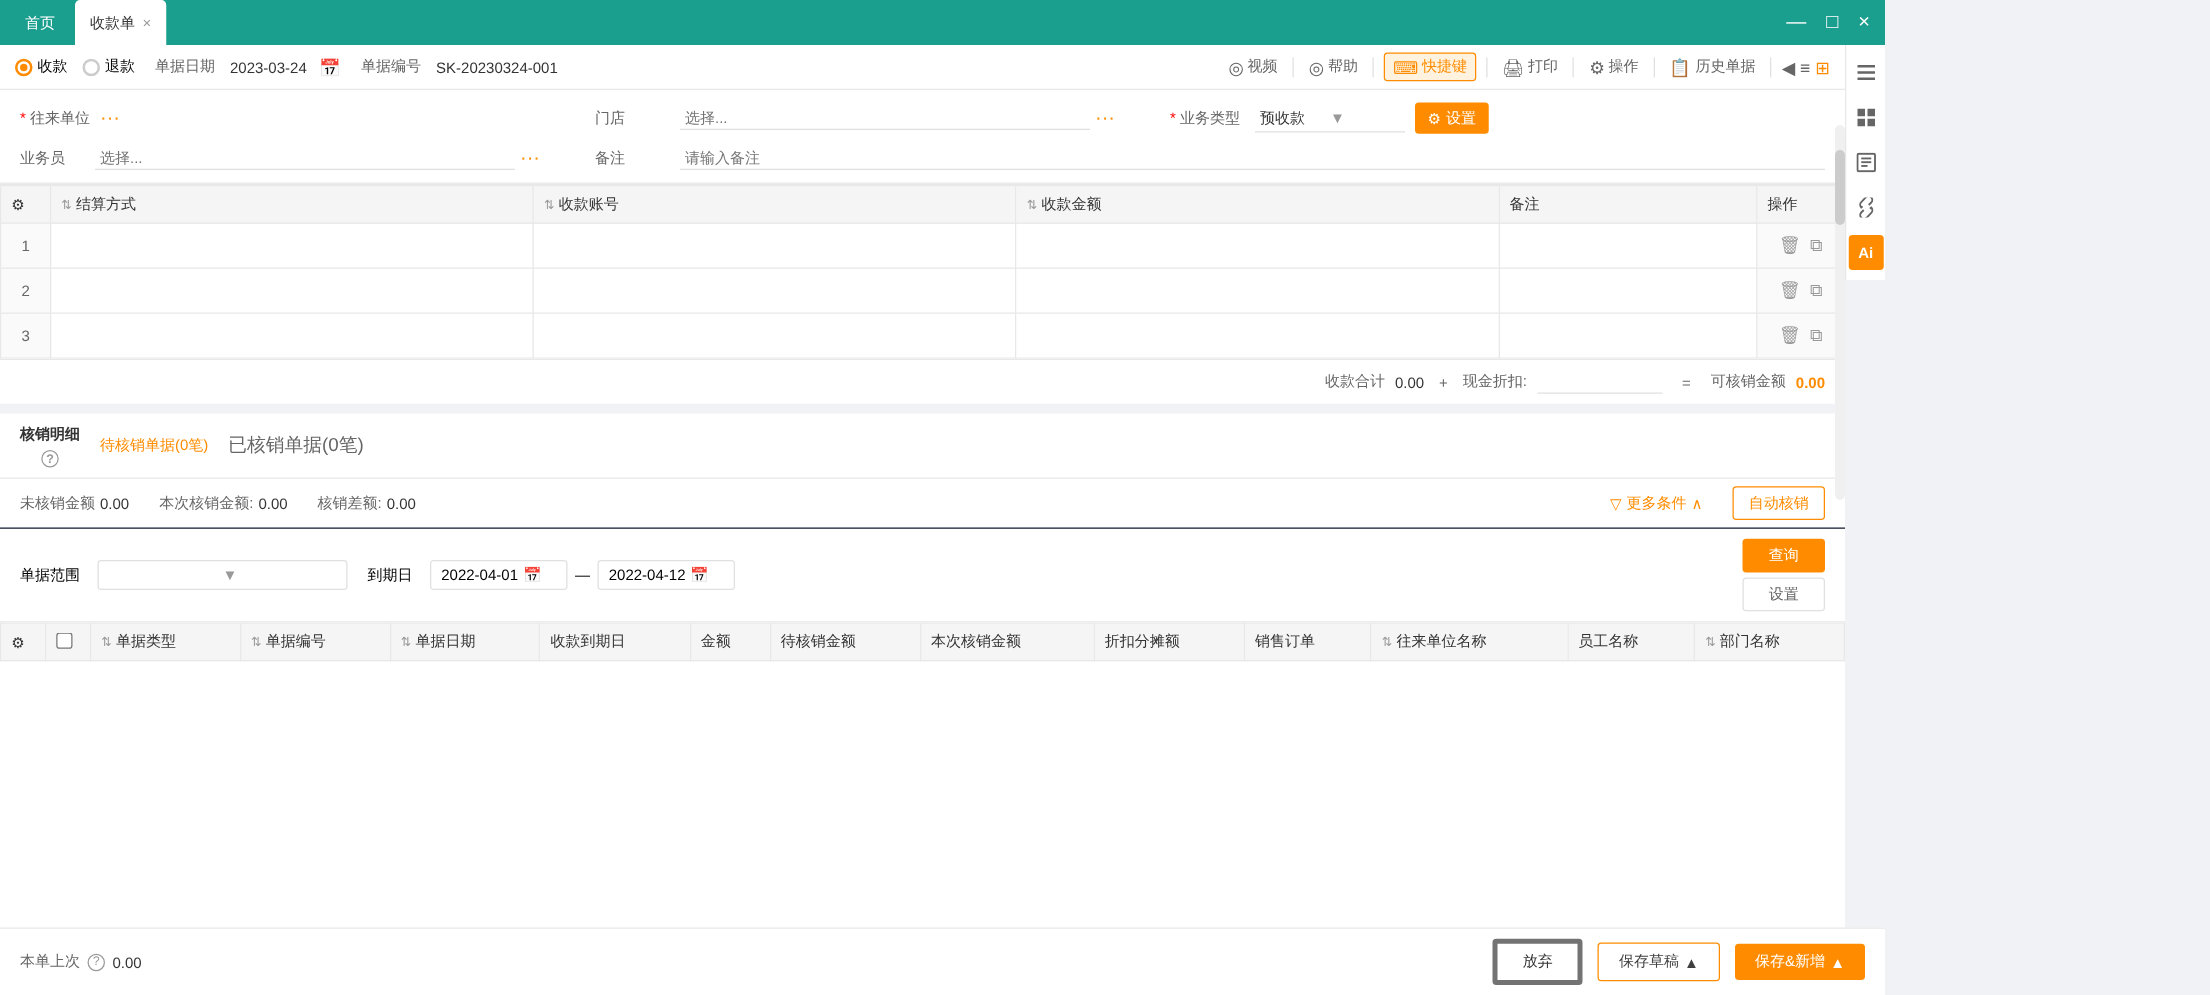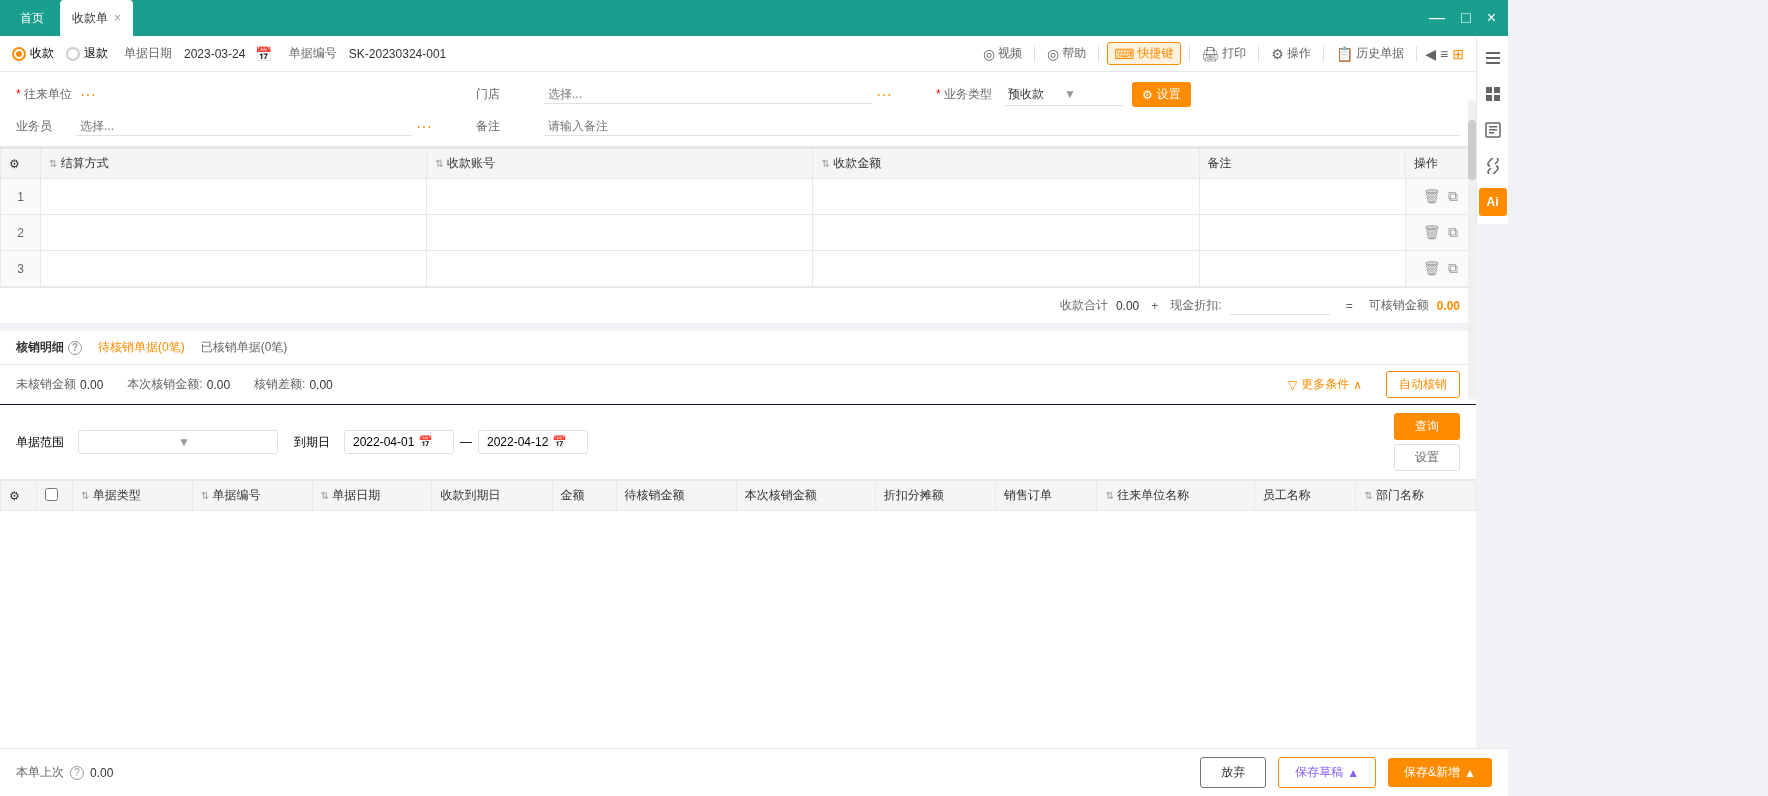--- a/index.html
+++ b/index.html
@@ -311,30 +311,31 @@
       border-bottom: 1px solid #e8e8e8;
       gap: 16px;
     }
     .hexiao-title {
       font-size: 14px;
       font-weight: bold;
       color: #333;
       display: flex;
       align-items: center;
       gap: 4px;
+      flex-direction: column;
     }
     .hexiao-tab {
       color: #ff8c00;
       cursor: pointer;
       font-size: 12px;
     }
     .hexiao-tab-normal {
       color: #666;
       cursor: pointer;
-      font-size: 12px;
+      font-size: 15px;
     }
     .hexiao-stats {
       display: flex;
       align-items: center;
       padding: 6px 16px;
       gap: 24px;
       border-bottom: 1px solid #0f172a;
       flex-shrink: 0;
     }
     .hexiao-stat {
@@ -457,33 +458,33 @@
     .bottom-stat {
       display: flex;
       align-items: center;
       gap: 6px;
       color: #666;
     }
     .bottom-stat-value { color: #333; font-weight: 500; }
     .bottom-spacer { flex: 1; }
     .btn-abandon {
       background: #fff;
-      border: 1px solid #737373;
+      border: 4px solid #737373;
       border-radius: 3px;
       padding: 6px 20px;
       cursor: pointer;
       color: #333;
     }
     .btn-save-draft {
       background: #fff;
       border: 1px solid #ff8c00;
       border-radius: 3px;
       padding: 6px 16px;
       cursor: pointer;
-      color: #8b5cf6;
+      color: #404040;
       display: flex;
       align-items: center;
       gap: 4px;
     }
     .btn-save-new {
       background: #ff8c00;
       border: none;
       border-radius: 3px;
       padding: 6px 16px;
       cursor: pointer;

